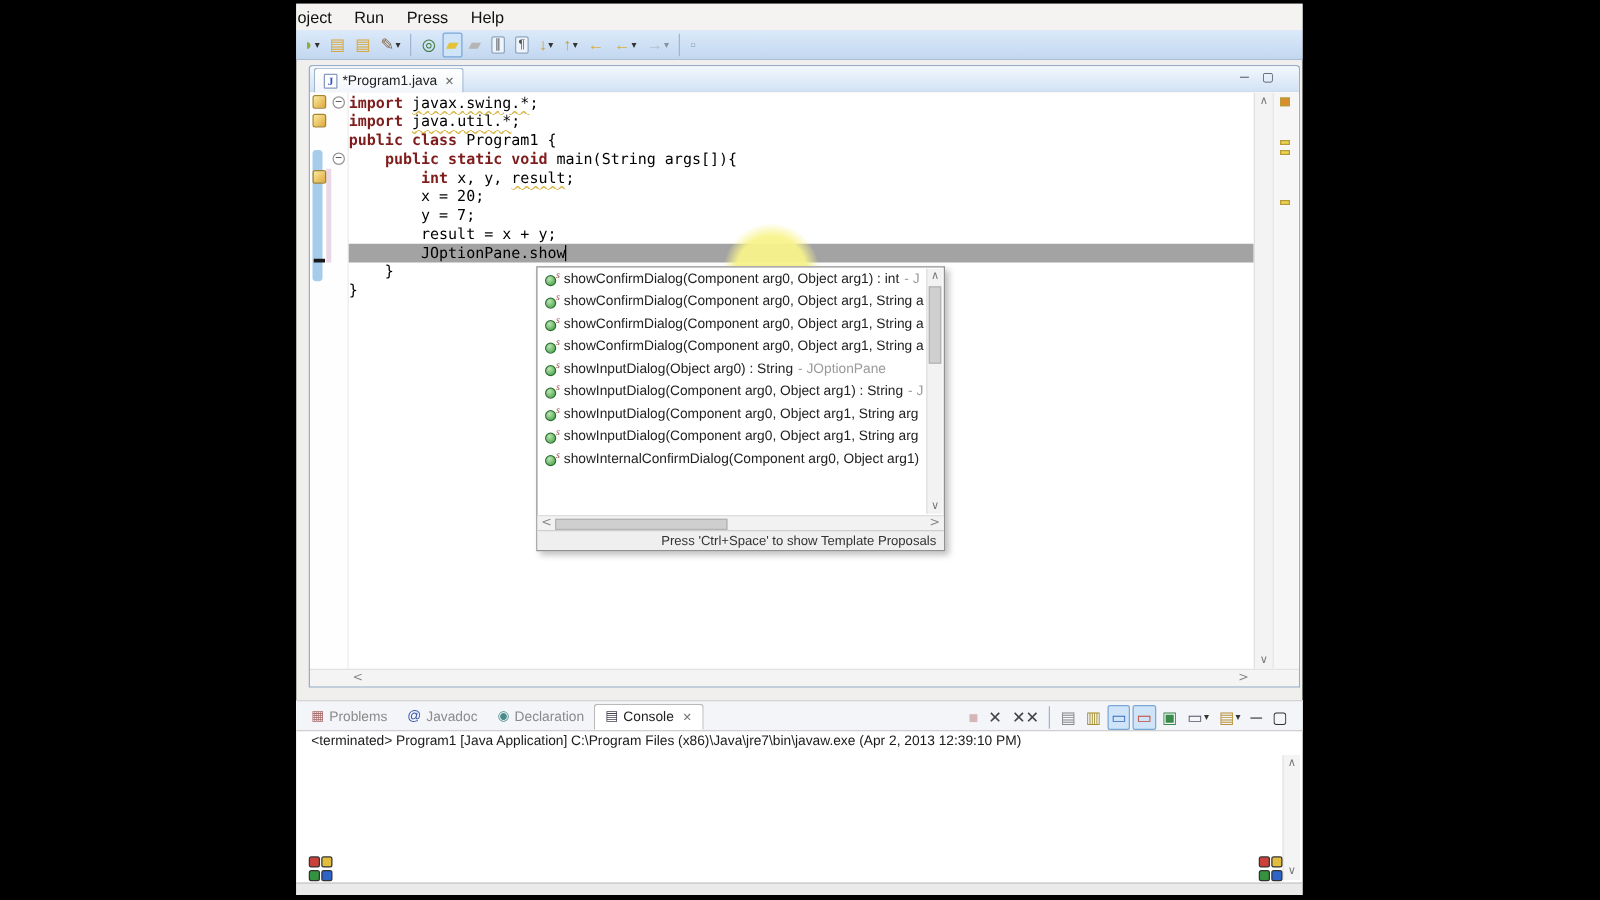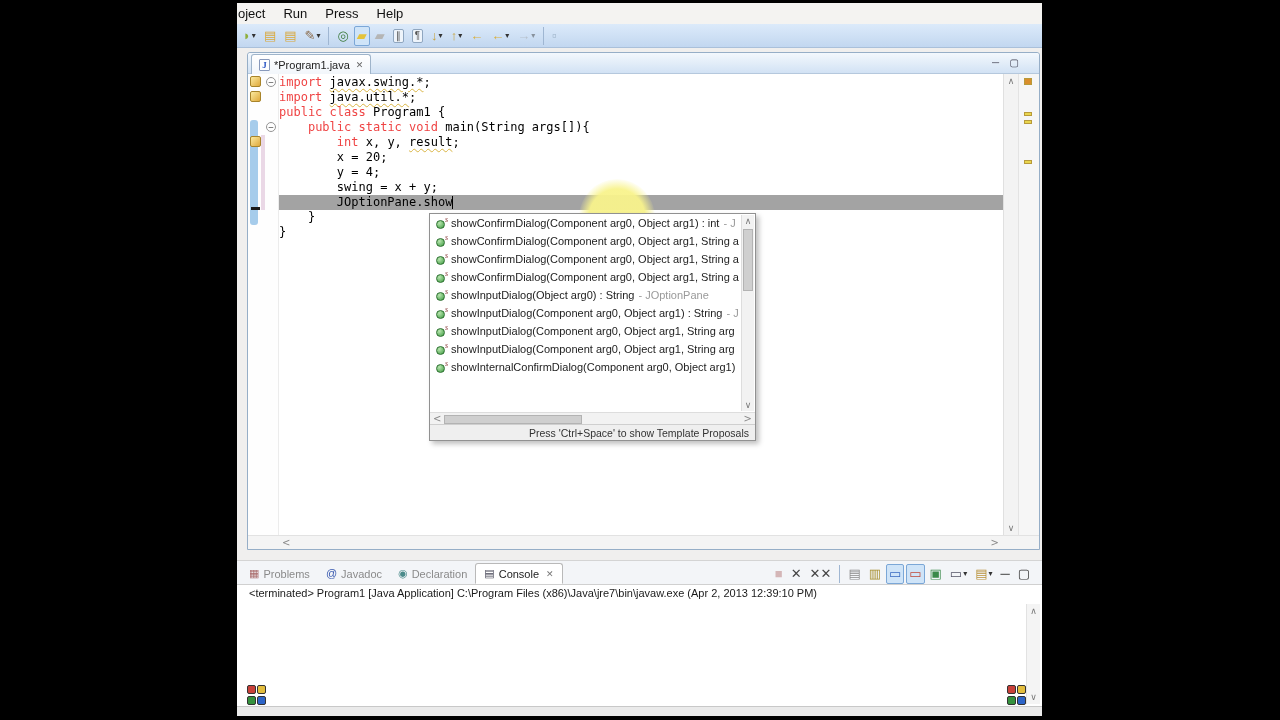--- a/index.html
+++ b/index.html
@@ -44,21 +44,21 @@
   .diff-bar{position:absolute;left:13px;width:4px;background:#ead8e6}
   .warn-ic{position:absolute;left:2px;width:11px;height:11px;border-radius:2px;
            background:linear-gradient(135deg,#fbeaa0,#dfa93c);border:1px solid #a8842a}
   .fold-ic{position:absolute;left:18px;width:10px;height:10px;border:1px solid #949494;border-radius:50%;
            background:#fff;color:#555;font:9px/8px "DejaVu Sans Mono",monospace;text-align:center}
   .line-dash{position:absolute;left:3px;width:9px;height:3px;background:#1a1a1a}
 
   .code{position:absolute;left:31px;top:1px;right:36px;font:12px/15px "DejaVu Sans Mono",monospace;color:#000}
   .code-line{height:15px;white-space:pre}
   .code-line.cur{background:#a3a3a3}
-  .k{color:#ef4444;font-weight:normal}
+  .k{color:#7f1d1d;font-weight:bold}
   .w{text-decoration:underline wavy #d9b544 1px;text-underline-offset:2px}
   .caret-i{display:inline-block;width:1px;height:13px;background:#000;vertical-align:text-bottom}
 
   .halo{position:absolute;left:331px;top:105px;width:76px;height:76px;border-radius:50%;
         background:radial-gradient(circle,rgba(248,243,140,.95) 52%,rgba(248,243,140,0) 72%);z-index:5}
 
   .vscroll{position:absolute;right:21px;top:0;width:15px;height:100%;background:#f3f3f3;border-left:1px solid #e0e0e0}
   .overview{position:absolute;right:0;top:0;width:21px;height:100%;background:#f6f6f6;border-left:1px solid #e3e3e3}
   .ov-mark{position:absolute;left:5px;width:8px;border:1px solid #b89a3a}
   .sa{position:absolute;font:9px/12px "DejaVu Sans",sans-serif;color:#777;width:100%;text-align:center}
@@ -181,22 +181,22 @@
 
     <div class="ed-body">
       <div class="gutter"></div>
       <div class="code">
           <div class="code-line"><span class="k">import</span><span class="p"> </span><span class="w">javax.swing.*</span><span class="p">;</span></div>
           <div class="code-line"><span class="k">import</span><span class="p"> </span><span class="w">java.util.*</span><span class="p">;</span></div>
           <div class="code-line"><span class="k">public class</span><span class="p"> Program1 {</span></div>
           <div class="code-line"><span class="p">    </span><span class="k">public static void</span><span class="p"> main(String args[]){</span></div>
           <div class="code-line"><span class="p">        </span><span class="k">int</span><span class="p"> x, y, </span><span class="w">result</span><span class="p">;</span></div>
           <div class="code-line"><span class="p">        x = 20;</span></div>
-          <div class="code-line"><span class="p">        y = 4;</span></div>
-          <div class="code-line"><span class="p">        swing = x + y;</span></div>
+          <div class="code-line"><span class="p">        y = 7;</span></div>
+          <div class="code-line"><span class="p">        result = x + y;</span></div>
           <div class="code-line cur"><span class="p">        JOptionPane.show</span><span class="caret-i"></span></div>
           <div class="code-line"><span class="p">    }</span></div>
           <div class="code-line"><span class="p">}</span></div>
         </div>
       <div class="halo"></div>
 
       <div class="vscroll">
         <span class="sa" style="top:1px">∧</span>
         <span class="sa" style="bottom:1px">∨</span>
       </div>

